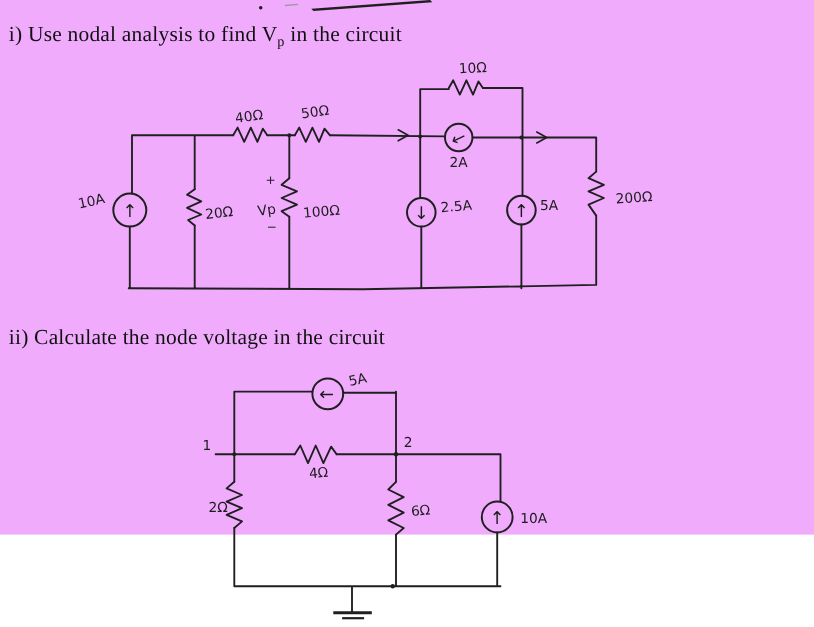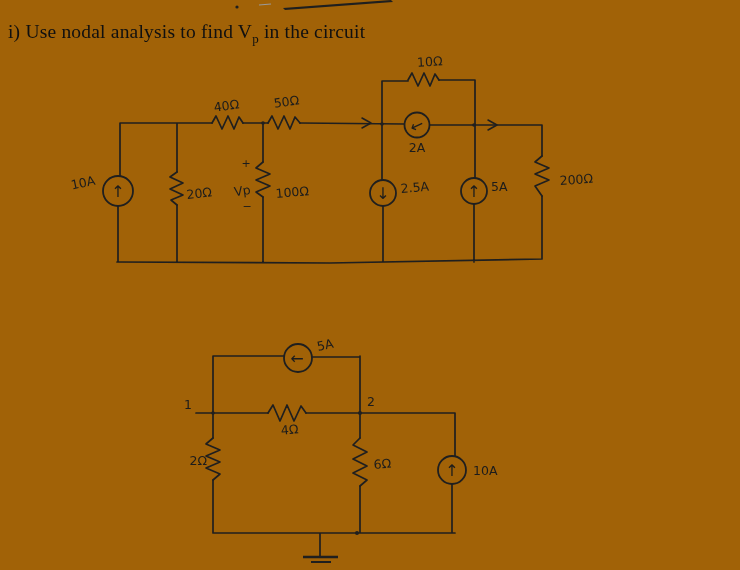--- a/index.html
+++ b/index.html
@@ -1,18 +1,18 @@
 <!DOCTYPE html>
 <html><head>
 <meta charset="utf-8">
 <style>
   html,body{margin:0;padding:0;}
   body{width:740px;height:570px;background:#ffffff;overflow:hidden;
        font-family:"Liberation Serif", serif;}
-  .page{position:relative;width:740px;height:570px;background:#a16207;}
+  .page{position:relative;width:740px;height:486px;background:#f0abfc;}
   .heading{position:absolute;left:8px;color:#101010;font-size:19.5px;
            letter-spacing:0.2px;white-space:nowrap;}
   .heading sub{font-size:13px;}
   #h1{top:21px;}
   #h2{top:297px;}
   svg{position:absolute;left:0;top:0;}
   .wire{fill:none;stroke:#1f1f1f;stroke-width:1.7;stroke-linecap:round;stroke-linejoin:round;}
   .wire-thin{fill:none;stroke:#1f1f1f;stroke-width:1.5;stroke-linecap:round;stroke-linejoin:round;}
   .src{fill:none;stroke:#1f1f1f;stroke-width:1.8;}
   .lbl{font-family:"DejaVu Sans", sans-serif;font-size:12.5px;fill:#1c1c1c;}
@@ -21,20 +21,21 @@
                text-anchor:middle;}
   .dot{fill:#1f1f1f;}
 </style>
 </head>
 <body>
 
 <div class="page">
 
   <div id="h1" class="heading"><span>i) Use nodal analysis to find V</span><sub>p</sub><span> in the circuit</span></div>
 
+  <div id="h2" class="heading"><span>ii) Calculate the node voltage in the circuit</span></div>
 
   <svg width="740" height="570" viewBox="0 0 740 570">
 
     <g>
       <circle cx="237" cy="7" r="1.6" class="dot"></circle>
       <line x1="259" y1="5" x2="271" y2="4" stroke="#9a9a9a" stroke-width="1.2"></line>
       <polygon points="283,8 391,0 393,2 285,10" fill="#1f1f1f"></polygon>
     </g>
 
     <g>

